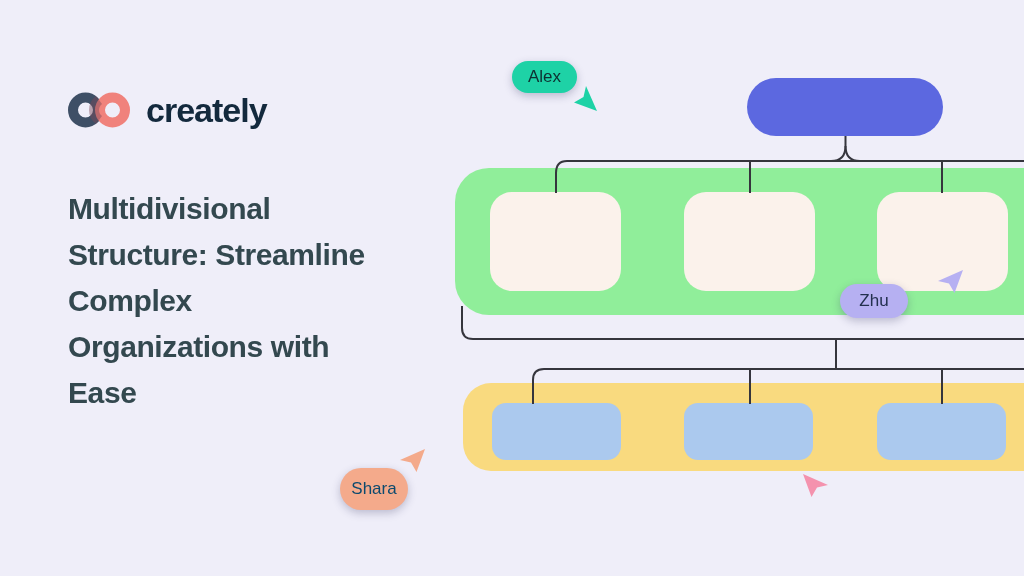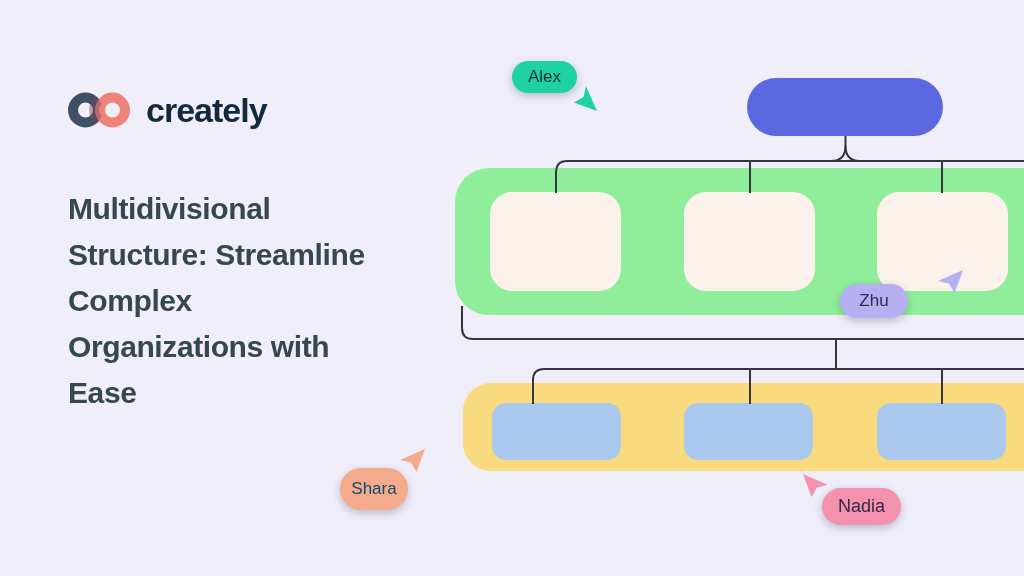--- a/index.html
+++ b/index.html
@@ -88,15 +88,14 @@
 
     <path d="M0,0 L-8.5,23 L-14,13.5 L-25,11 Z" transform="translate(597,111) rotate(90)" fill="#1ED2A6"></path>
     <path d="M0,0 L-8.5,23 L-14,13.5 L-25,11 Z" transform="translate(963,270)" fill="#B6B0F2"></path>
     <path d="M0,0 L-8.5,23 L-14,13.5 L-25,11 Z" transform="translate(425,449)" fill="#F4AA8B"></path>
     <path d="M0,0 L-8.5,23 L-14,13.5 L-25,11 Z" transform="translate(803,474) scale(-1,1)" fill="#F492AE"></path>
   </svg>
 
   <div class="pill pill-alex">Alex</div>
   <div class="pill pill-zhu">Zhu</div>
   <div class="pill pill-shara">Shara</div>
-  <div class="pill pill-nadia">Nadia</div>
 
 </div>
 
 </body></html>

